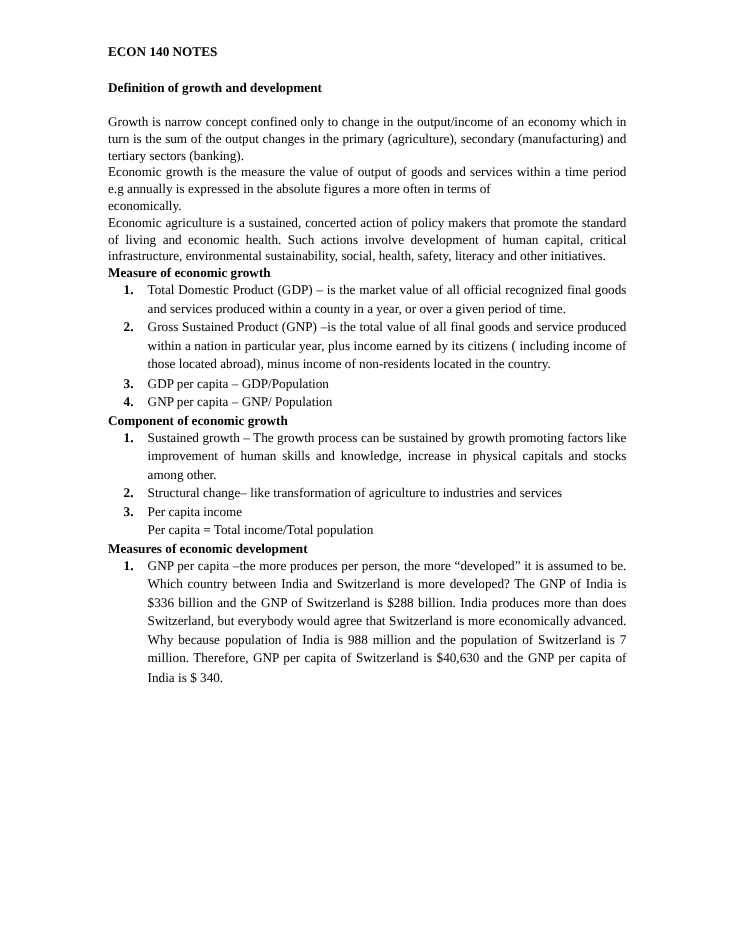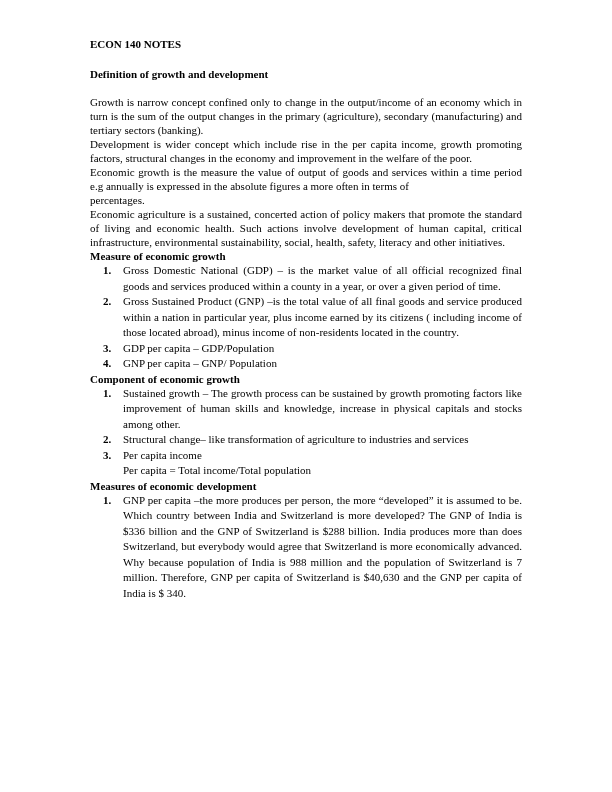--- a/index.html
+++ b/index.html
@@ -74,31 +74,30 @@
 
 <div class="page">
 
   <div class="title">ECON 140 NOTES</div>
 
 
   <div class="sub-heading">Definition of growth and development</div>
 
   <p class="para first"><b class="term">Growth</b><span> is narrow concept confined only to change in the output/income of an economy which in turn is the sum of the output changes in the primary (agriculture), secondary (manufacturing) and tertiary sectors (banking).</span></p>
 
-  <p class="para"><b class="term">Development</b><span> is wider concept which include rise in the per capita income, growth promoting factors, structural changes in the economy and improvement in the welfare of the poor.</span></p>
 
-  <p class="para"><b class="term">Economic growth</b><span> is the measure the value of output of goods and services within a time period e.g annually is expressed in the absolute figures a more often in terms of</span><br><span>percentages.</span></p>
+  <p class="para"><b class="term">Economic growth</b><span> is the measure the value of output of goods and services within a time period e.g annually is expressed in the absolute figures a more often in terms of</span><br><span>economically.</span></p>
 
   <p class="para"><b class="term">Economic agriculture</b><span> is a sustained, concerted action of policy makers that promote the standard of living and economic health. Such actions involve development of human capital, critical infrastructure, environmental sustainability, social, health, safety, literacy and other initiatives.</span></p>
 
   <div class="sec-heading">Measure of economic growth</div>
   <div class="list">
     <div class="item">
       <span class="num">1.</span>
-      <div class="body"><b class="term">Gross Domestic National (GDP) – </b><span>is the market value of all official recognized final goods and services produced within a county in a year, or over a given period of time.</span></div>
+      <div class="body"><b class="term">Total Domestic Product (GDP) – </b><span>is the market value of all official recognized final goods and services produced within a county in a year, or over a given period of time.</span></div>
     </div>
     <div class="item">
       <span class="num">2.</span>
       <div class="body"><b class="term">Gross Sustained Product (GNP) </b><span>–is the total value of all final goods and service produced within a nation in particular year, plus income earned by its citizens ( including income of those located abroad), minus income of non-residents located in the country.</span></div>
     </div>
     <div class="item">
       <span class="num">3.</span>
       <div class="body"><b class="term">GDP per capita – </b><span>GDP/Population</span></div>
     </div>
     <div class="item">

